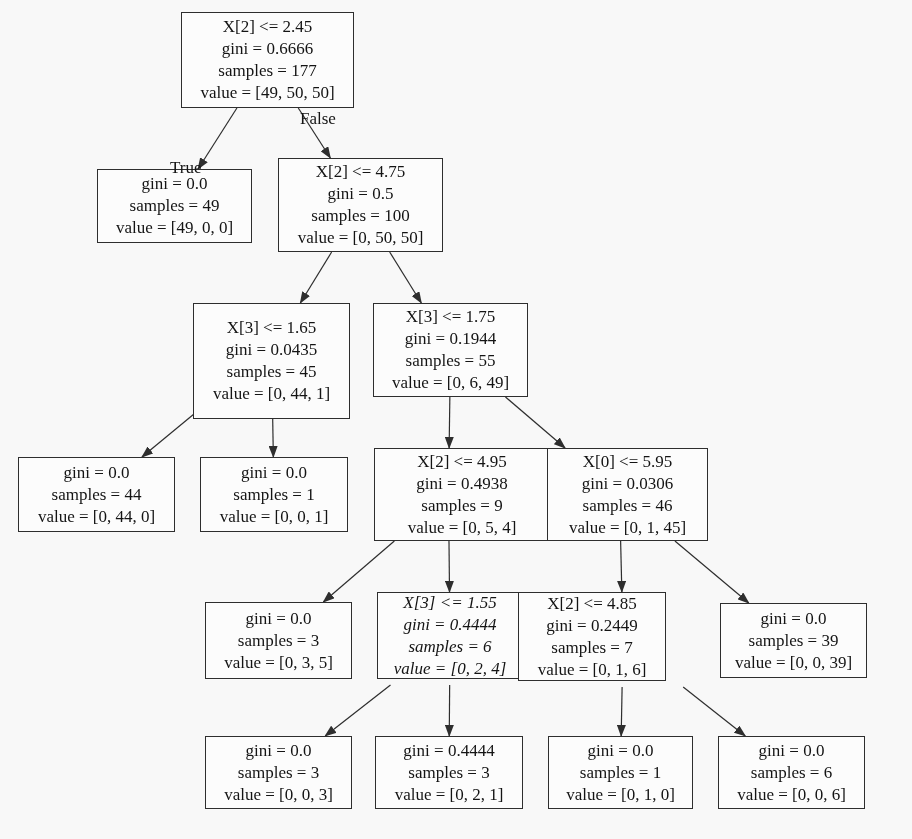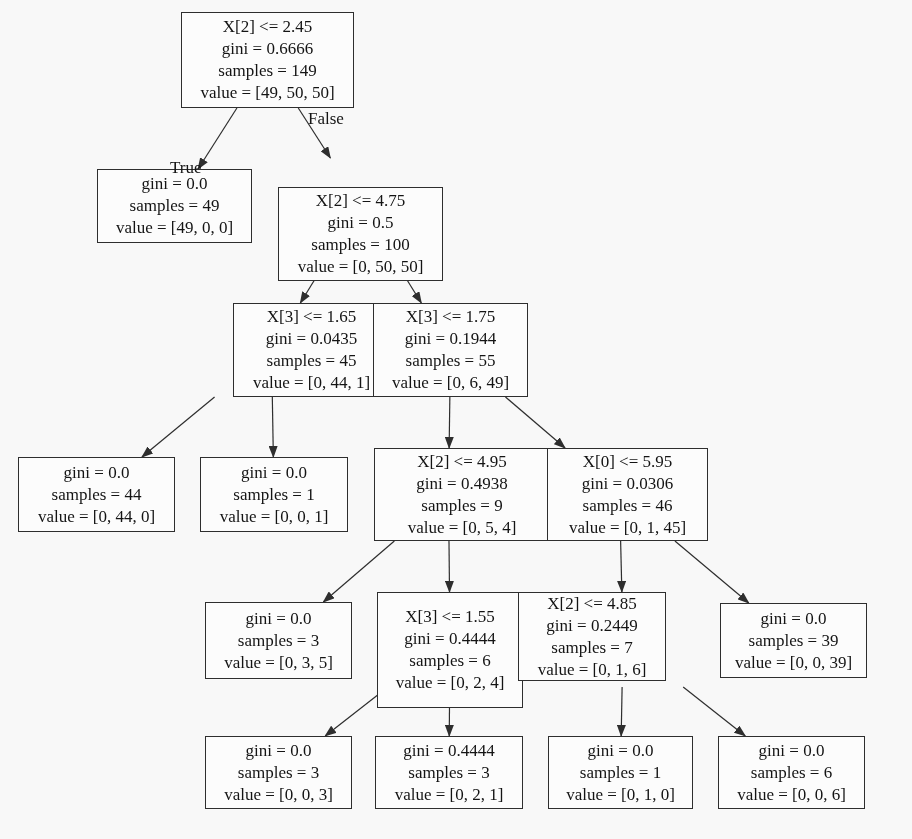--- a/index.html
+++ b/index.html
@@ -68,38 +68,38 @@
       <line x1="674.9178082191781" y1="541" x2="748.8082191780823" y2="603" stroke="#2e2e2e" stroke-width="1.2" marker-end="url(#arrowhead)"></line>
       <line x1="390.4869402985075" y1="685" x2="325.21455223880594" y2="736" stroke="#2e2e2e" stroke-width="1.2" marker-end="url(#arrowhead)"></line>
       <line x1="449.6529850746269" y1="685" x2="449.2723880597015" y2="736" stroke="#2e2e2e" stroke-width="1.2" marker-end="url(#arrowhead)"></line>
       <line x1="622.1071428571429" y1="687" x2="621.1860902255639" y2="736" stroke="#2e2e2e" stroke-width="1.2" marker-end="url(#arrowhead)"></line>
       <line x1="683.1785714285714" y1="687" x2="745.2575187969925" y2="736" stroke="#2e2e2e" stroke-width="1.2" marker-end="url(#arrowhead)"></line>
     </svg>
 
   <div class="node" id="n0" style="left:181px; top:12px; width:173px; height:96px;">
     <span>X[2] &lt;= 2.45</span>
     <span>gini = 0.6666</span>
-    <span>samples = 149</span>
+    <span>samples = 177</span>
     <span>value = [49, 50, 50]</span>
   </div>
 
   <div class="node" id="n1" style="left:97px; top:169px; width:155px; height:74px;">
     <span>gini = 0.0</span>
     <span>samples = 49</span>
     <span>value = [49, 0, 0]</span>
   </div>
 
-  <div class="node" id="n2" style="left:278px; top:158px; width:165px; height:94px;margin-top:29px;">
+  <div class="node" id="n2" style="left:278px; top:158px; width:165px; height:94px;">
     <span>X[2] &lt;= 4.75</span>
     <span>gini = 0.5</span>
     <span>samples = 100</span>
     <span>value = [0, 50, 50]</span>
   </div>
 
-  <div class="node" id="n3" style="left:193px; top:303px; width:157px; height:94px;margin-left:40px;">
+  <div class="node" id="n3" style="left:193px; top:303px; width:157px; height:116px;">
     <span>X[3] &lt;= 1.65</span>
     <span>gini = 0.0435</span>
     <span>samples = 45</span>
     <span>value = [0, 44, 1]</span>
   </div>
 
   <div class="node" id="n4" style="left:373px; top:303px; width:155px; height:94px;">
     <span>X[3] &lt;= 1.75</span>
     <span>gini = 0.1944</span>
     <span>samples = 55</span>
@@ -131,21 +131,21 @@
     <span>samples = 46</span>
     <span>value = [0, 1, 45]</span>
   </div>
 
   <div class="node" id="n9" style="left:205px; top:602px; width:147px; height:77px;">
     <span>gini = 0.0</span>
     <span>samples = 3</span>
     <span>value = [0, 3, 5]</span>
   </div>
 
-  <div class="node" id="n10" style="left:377px; top:592px; width:146px; height:116px;">
+  <div class="node" id="n10" style="left:377px; top:592px; width:146px; height:87px;font-style:italic;">
     <span>X[3] &lt;= 1.55</span>
     <span>gini = 0.4444</span>
     <span>samples = 6</span>
     <span>value = [0, 2, 4]</span>
   </div>
 
   <div class="node" id="n11" style="left:518px; top:592px; width:148px; height:89px;">
     <span>X[2] &lt;= 4.85</span>
     <span>gini = 0.2449</span>
     <span>samples = 7</span>
@@ -176,15 +176,15 @@
     <span>value = [0, 1, 0]</span>
   </div>
 
   <div class="node" id="n16" style="left:718px; top:736px; width:147px; height:73px;">
     <span>gini = 0.0</span>
     <span>samples = 6</span>
     <span>value = [0, 0, 6]</span>
   </div>
 
   <span class="edge-label" style="left:170px; top:123px;margin-top:36px;">True</span>
-  <span class="edge-label" style="left:308px; top:110px;text-align:right;">False</span>
+  <span class="edge-label" style="left:300px; top:110px;text-align:right;">False</span>
 
 </div>
 
 </body></html>

